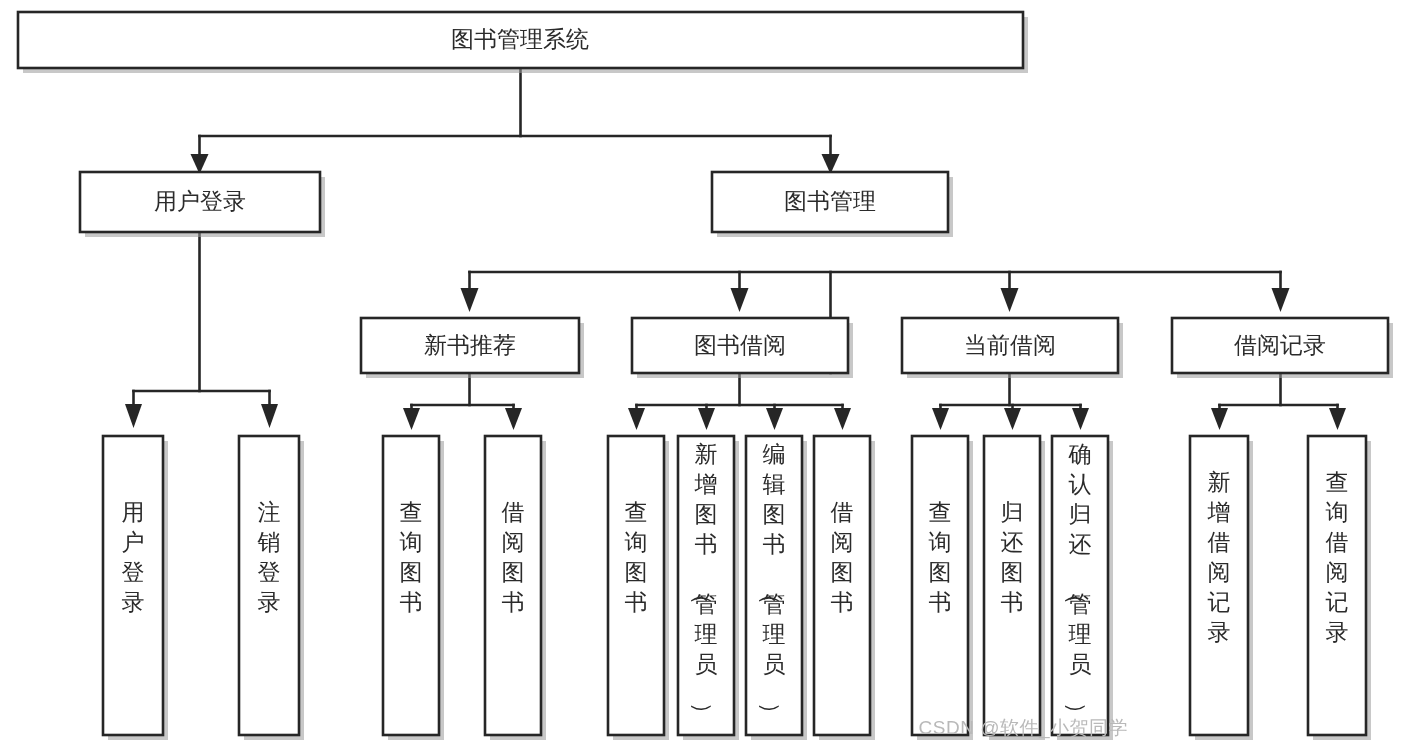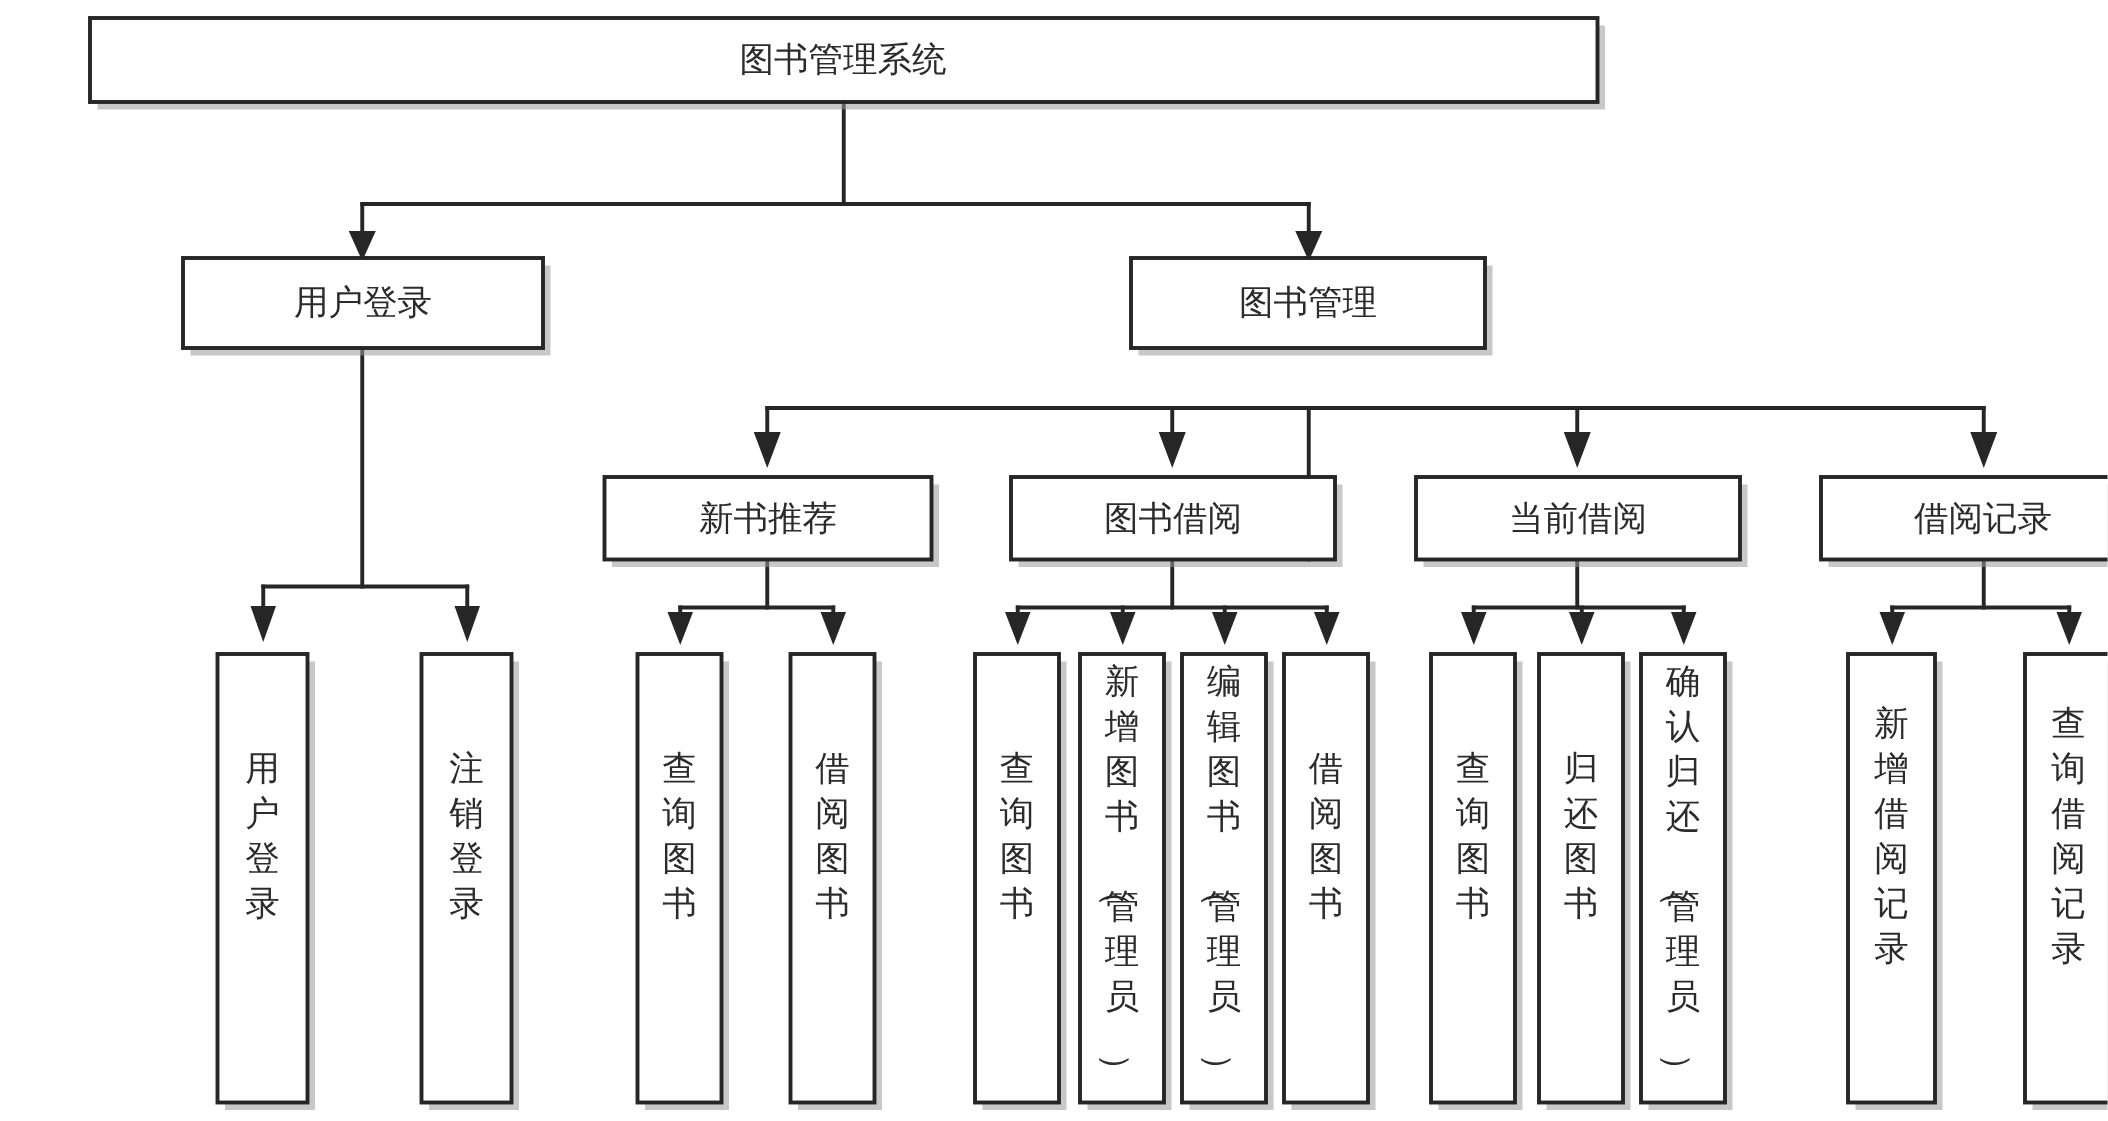--- a/index.html
+++ b/index.html
@@ -13,21 +13,20 @@
     overflow: hidden;
     font-family: "Liberation Sans", "DejaVu Sans", sans-serif;
     position: relative;
   }
   #diagram-root {
     position: absolute;
     left: 0;
     top: 0;
     width: 1136px;
     height: 747px;
-    margin-left: 42px;
   }
   svg.flow {
     display: block;
     width: 1405px;
     height: 747px;
   }
   .node-box {
     fill: #ffffff;
     stroke: #262626;
     stroke-width: 2.6;
@@ -244,13 +243,14 @@
         <text class="node-label-vertical" x="1219" y="490"><tspan x="1219" dy="0">新</tspan><tspan x="1219" dy="30">增</tspan><tspan x="1219" dy="30">借</tspan><tspan x="1219" dy="30">阅</tspan><tspan x="1219" dy="30">记</tspan><tspan x="1219" dy="30">录</tspan></text>
       </g>
       <g>
         <rect class="node-shadow" x="1313" y="441" width="58" height="299"></rect>
         <rect class="node-box" x="1308" y="436" width="58" height="299"></rect>
         <text class="node-label-vertical" x="1337" y="490"><tspan x="1337" dy="0">查</tspan><tspan x="1337" dy="30">询</tspan><tspan x="1337" dy="30">借</tspan><tspan x="1337" dy="30">阅</tspan><tspan x="1337" dy="30">记</tspan><tspan x="1337" dy="30">录</tspan></text>
       </g>
     </g>
   </svg>
 
+  <div class="watermark">CSDN @软件_小贺同学</div>
 </div>
 
 </body></html>

